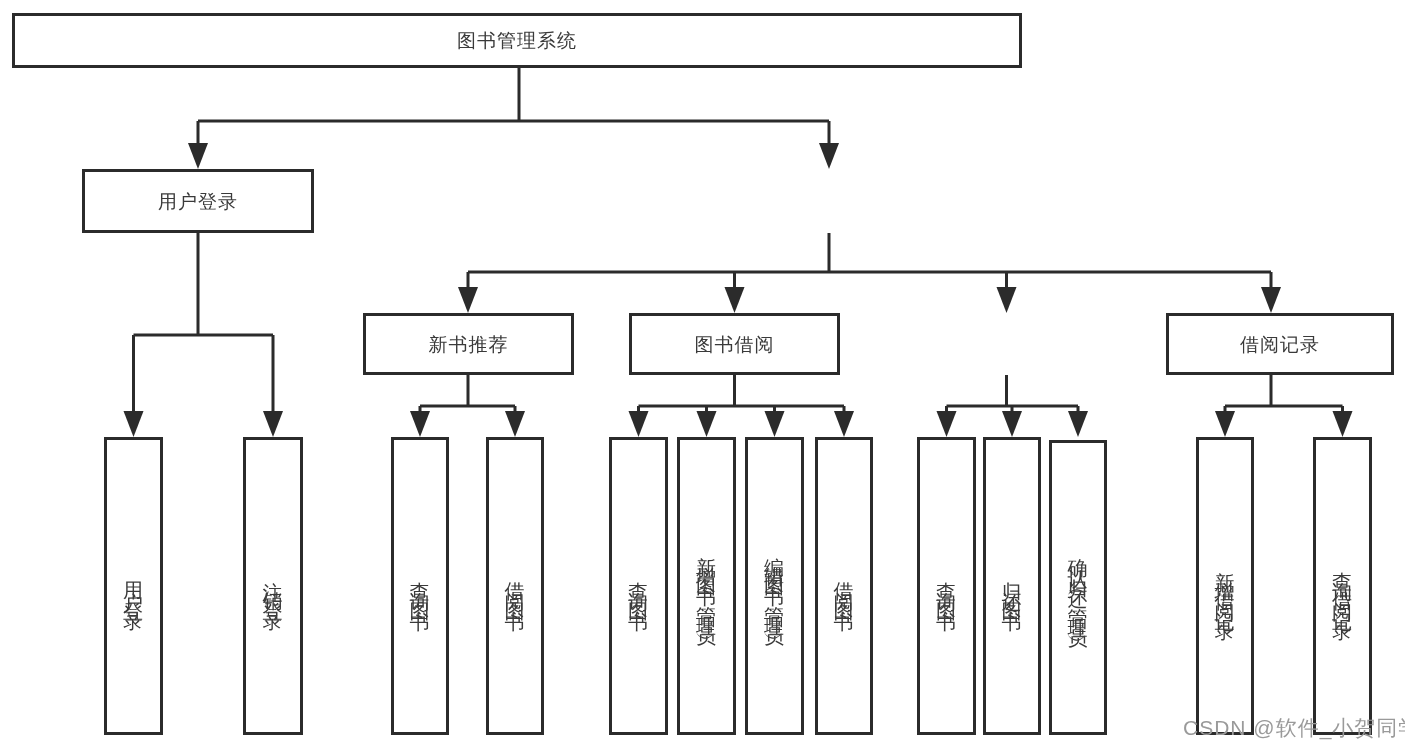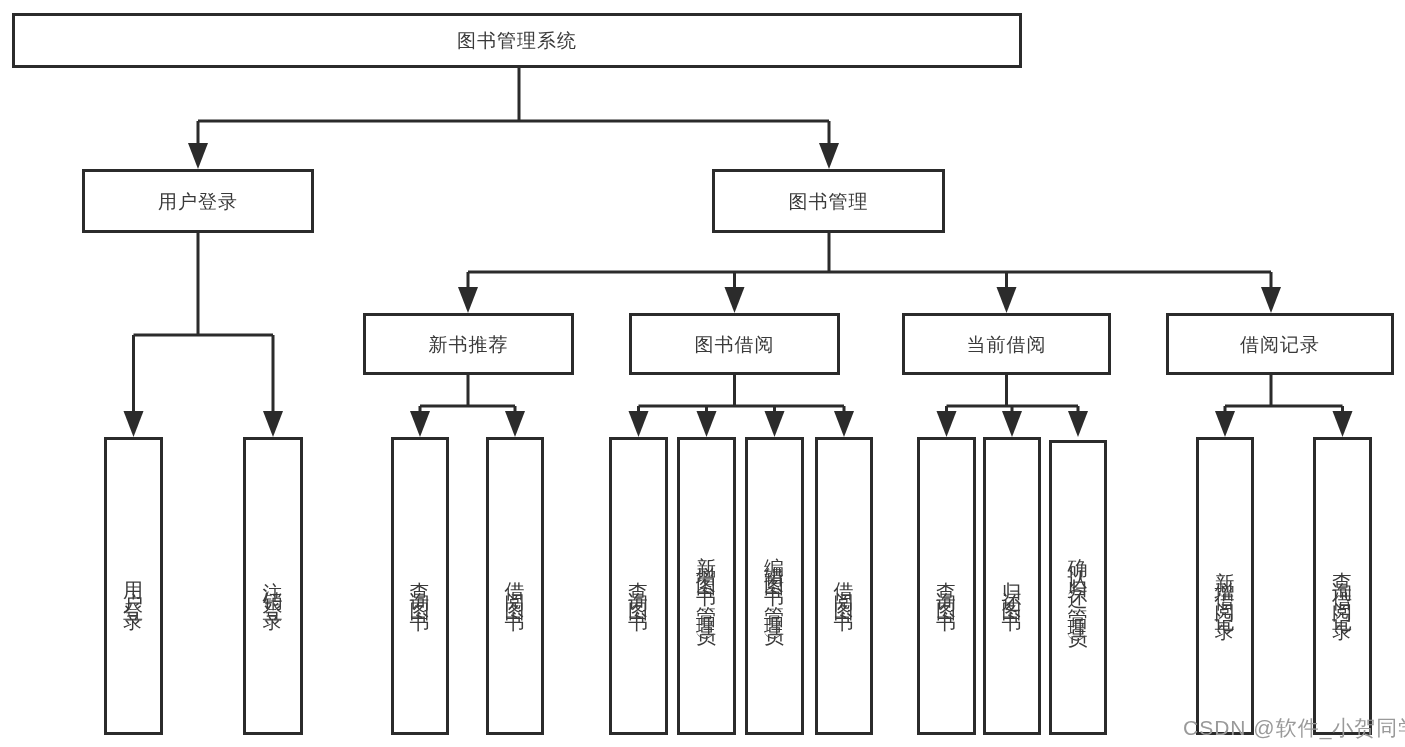--- a/index.html
+++ b/index.html
@@ -114,32 +114,26 @@
     </g>
   </svg>
 
   <div class="box" style="left:12px; top:13px; width:1010px; height:55px;">
     <span class="hlabel">图书管理系统</span>
   </div>
 
   <div class="box" style="left:82px; top:169px; width:232px; height:64px;">
     <span class="hlabel">用户登录</span>
   </div>
-  <div class="box" style="left:712px; top:169px; width:233px; height:64px;">
-    <span class="hlabel">图书管理</span>
-  </div>
 
   <div class="box" style="left:629px; top:313px; width:211px; height:62px;">
     <span class="hlabel">图书借阅</span>
   </div>
   <div class="box" style="left:363px; top:313px; width:211px; height:62px;">
     <span class="hlabel">新书推荐</span>
-  </div>
-  <div class="box" style="left:902px; top:313px; width:209px; height:62px;">
-    <span class="hlabel">当前借阅</span>
   </div>
   <div class="box" style="left:1166px; top:313px; width:228px; height:62px;">
     <span class="hlabel">借阅记录</span>
   </div>
 
   <div class="box leaf" style="left:104px; top:437px; width:59px; height:298px;">
     <span class="vtext">用户登录</span>
   </div>
   <div class="box leaf" style="left:243px; top:437px; width:60px; height:298px;">
     <span class="vtext">注销登录</span>

